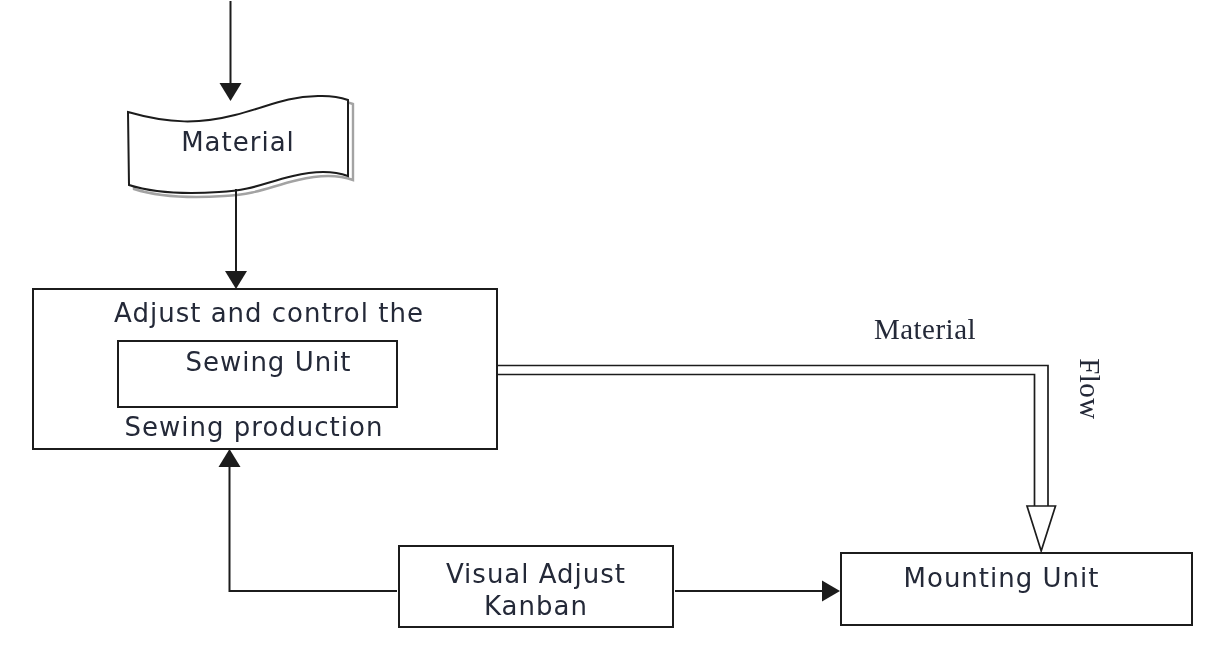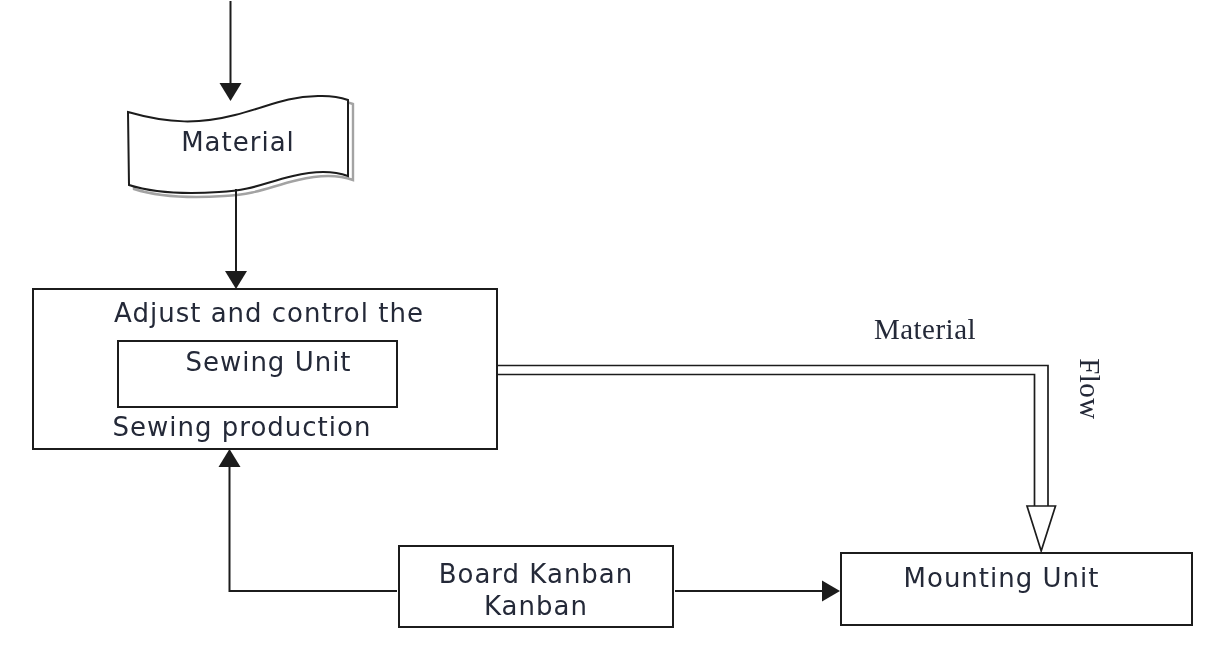--- a/index.html
+++ b/index.html
@@ -115,24 +115,24 @@
   <div class="box" style="left:398px;top:545px;width:276px;height:83px;"></div>
 
   <div class="box" style="left:840px;top:552px;width:353px;height:74px;"></div>
 
   <div class="lbl" style="left:128px;top:127px;width:220px;">Material</div>
 
   <div class="lbl" style="left:32px;top:298px;width:474px;">Adjust and control the</div>
 
   <div class="lbl" style="left:128px;top:347px;width:281px;">Sewing Unit</div>
 
-  <div class="lbl" style="left:32px;top:412px;width:420px;">Sewing production</div>
+  <div class="lbl" style="left:44px;top:412px;width:420px;">Sewing production</div>
 
   <div class="kanban-lines">
-    <div>Board Kanban</div>
+    <div>Visual Adjust</div>
     <div>Kanban</div>
   </div>
 
   <div class="lbl" style="left:840px;top:563px;width:323px;">Mounting Unit</div>
 
   <div class="lbl serif" style="left:850px;top:314px;width:150px;">Material</div>
 
   <div class="lbl serif rot" style="left:1056px;top:374px;width:68px;height:30px;">Flow</div>
 
 </div>

